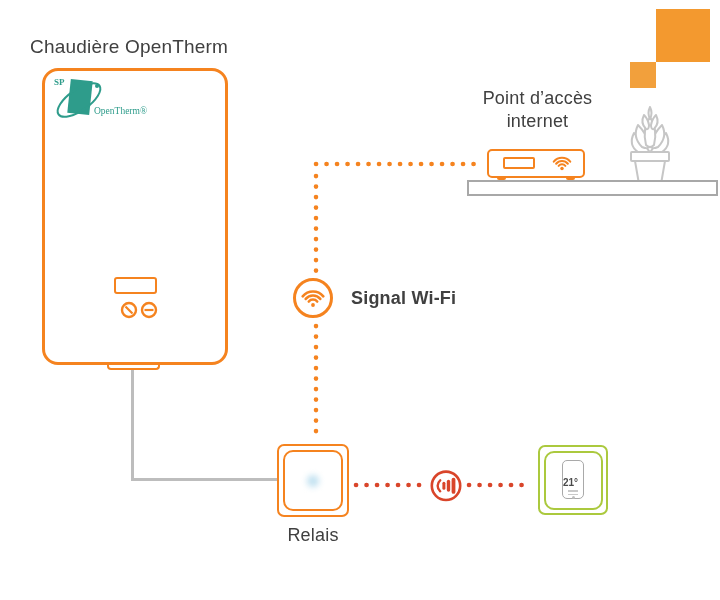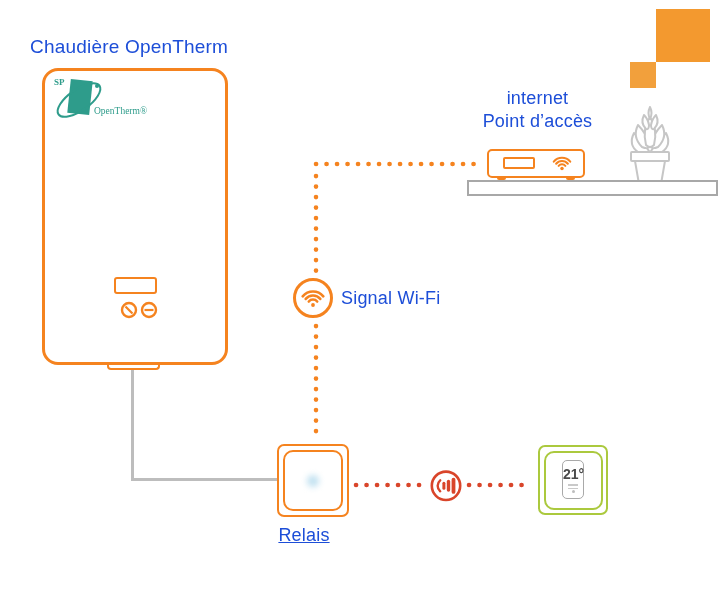--- a/index.html
+++ b/index.html
@@ -3,21 +3,21 @@
 <meta charset="utf-8">
 <style>
   html,body{margin:0;padding:0;background:#ffffff;}
   .canvas{
     position:relative;width:720px;height:600px;overflow:hidden;
     background:#ffffff;
     font-family:"Liberation Sans", sans-serif;
     color:#3F4041;
   }
   .abs{position:absolute;}
-  .label{font-size:18px;color:#1d4ed8;letter-spacing:.2px;}
+  .label{font-size:18px;color:#404040;letter-spacing:.2px;}
   .center{text-align:center;}
 
   
   .boiler-title{left:30px;top:36px;font-size:19px;}
   .boiler{left:42px;top:68px;width:180px;height:291px;border:3px solid #F5831F;border-radius:16px;background:#fff;}
   .boiler-logo{left:52px;top:74px;}
   .boiler-display{left:114px;top:277px;width:39px;height:13px;border:2.5px solid #F5831F;border-radius:3px;background:#fff;}
   .boiler-knobs{left:118px;top:300px;}
   .boiler-tab{left:107px;top:365px;width:49px;height:3px;border:2.5px solid #F5831F;border-top:none;border-radius:0 0 4px 4px;background:#fff;}
 
@@ -37,37 +37,37 @@
   .router-foot{position:absolute;bottom:-4px;width:9px;height:4px;background:#F5831F;border-radius:0 0 2px 2px;}
   .foot-l{left:8px;} .foot-r{left:77px;}
   .shelf{left:467px;top:180px;width:247px;height:12px;border:2px solid #A8A8A8;background:#fff;z-index:2;}
   .plant{left:622px;top:103px;z-index:1;}
 
   
   .dots-overlay{left:0;top:0;z-index:1;}
 
   
   .wifi-circle{left:293px;top:278px;width:34px;height:34px;border:3px solid #F5831F;border-radius:50%;background:#fff;z-index:3;display:flex;align-items:center;justify-content:center;}
-  .wifi-label{left:341px;top:288px;}
+  .wifi-label{left:351px;top:288px;font-weight:bold;}
 
   
   .relay{left:277px;top:444px;width:68px;height:69px;border:2px solid #F5831F;border-radius:7px;background:#fff;z-index:3;}
   .relay-inner{position:absolute;left:4px;top:4px;right:4px;bottom:4px;border:2.5px solid #F5831F;border-radius:10px;}
   .relay-glow{position:absolute;left:50%;top:50%;width:12px;height:12px;margin:-6px 0 0 -6px;border-radius:50%;background:#BFE0F0;filter:blur(3px);}
-  .relay-label{left:268px;top:525px;width:72px;text-decoration:underline;}
+  .relay-label{left:277px;top:525px;width:72px;}
 
   
   .radio-label{left:375px;top:428px;width:144px;}
   .radio-icon{left:429px;top:469px;z-index:3;background:#fff;border-radius:50%;}
 
   
   .thermo{left:538px;top:445px;width:66px;height:66px;border:2.5px solid #ABC93E;border-radius:7px;background:#fff;z-index:3;}
   .thermo-inner{position:absolute;left:3.5px;top:3.5px;right:3.5px;bottom:3.5px;border:2px solid #ABC93E;border-radius:10px;}
   .thermo-display{position:absolute;left:50%;top:13px;width:20px;height:37px;margin-left:-11px;border:1.5px solid #A9A9A9;border-radius:5px;background:#fff;}
-  .thermo-temp{margin-top:5px;text-align:center;font-size:14px;font-weight:bold;color:#4A4A4A;letter-spacing:0;}
+  .thermo-temp{margin-top:16px;text-align:left;font-size:10px;font-weight:bold;color:#4A4A4A;letter-spacing:0;}
   .thermo-subline{margin:2px auto 0;width:10px;height:1.5px;background:#C9C9C9;}
   .thermo-subdot{margin:1px auto 0;width:3px;height:3px;border-radius:50%;background:#BDBDBD;}
   .thermo-label{left:453px;top:523px;width:250px;line-height:23px;}
 </style>
 </head>
 <body>
 
 <div class="canvas">
 
   <svg class="abs dots-overlay" width="720" height="600">
@@ -101,22 +101,22 @@
   </svg>
   <div class="abs boiler-tab"></div>
 
   <div class="abs wire-v"></div>
   <div class="abs wire-h"></div>
 
   <div class="abs sq-big"></div>
   <div class="abs sq-small"></div>
 
   <div class="abs label center ap-label">
+    <div>Point d’accès</div>
     <div>internet</div>
-    <div>Point d’accès</div>
   </div>
   <div class="abs router">
     <div class="router-display"></div>
     <svg class="router-wifi" width="20" height="16" viewBox="0 0 24 20">
       <circle cx="12" cy="17" r="2.2" fill="#F5831F"></circle>
       <g fill="none" stroke="#F5831F" stroke-width="2.6" stroke-linecap="round">
         <path d="M7.8 13.5 A5.5 5.5 0 0 1 16.2 13.5"></path>
         <path d="M4.7 10.9 A9.5 9.5 0 0 1 19.3 10.9"></path>
         <path d="M1.7 8.3 A13.5 13.5 0 0 1 22.3 8.3"></path>
       </g>

